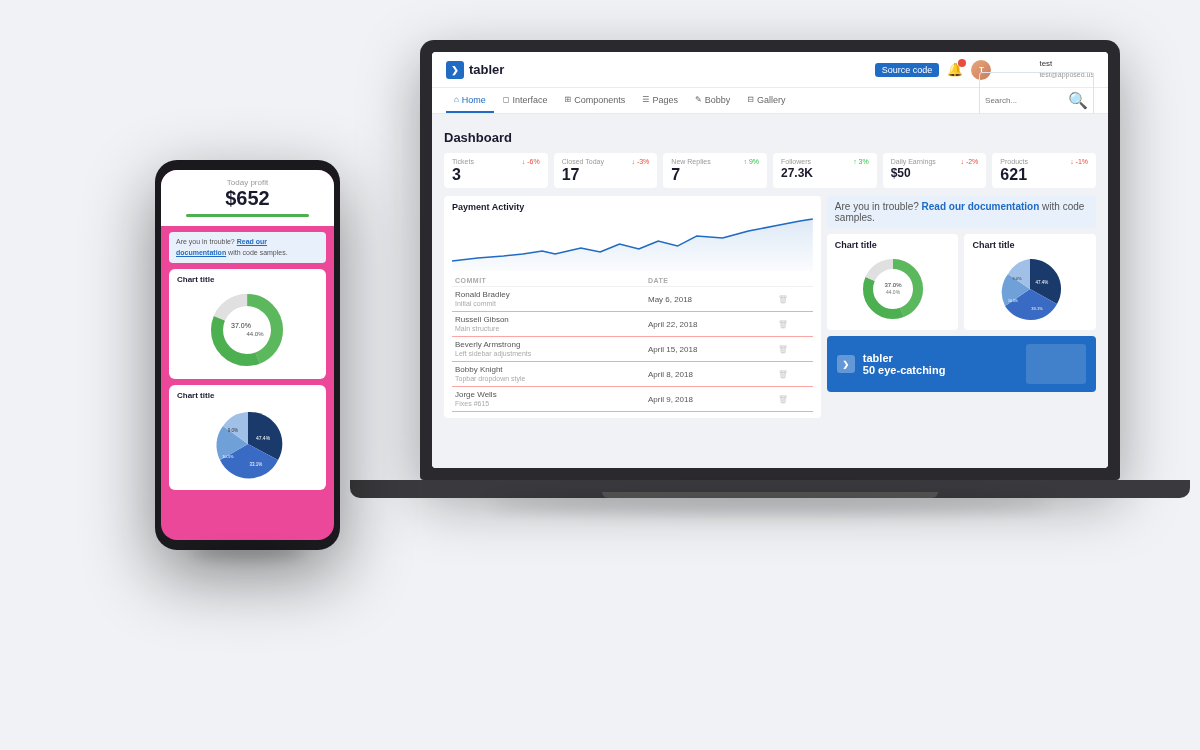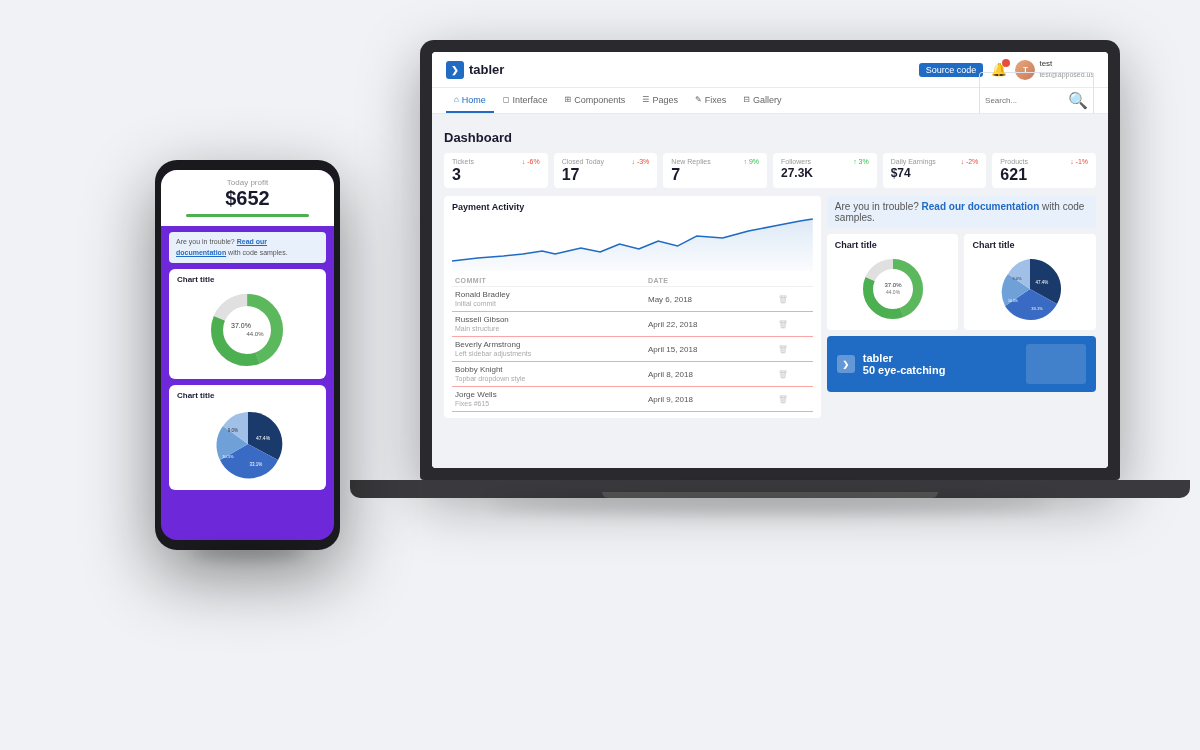--- a/index.html
+++ b/index.html
@@ -114,21 +114,21 @@
     .user-info {
       display: flex; align-items: center; gap: 4px;
     }
     .avatar {
       width: 20px; height: 20px;
       border-radius: 50%;
       background: linear-gradient(135deg, #e8a87c, #c97b5a);
       display: flex; align-items: center; justify-content: center;
       font-size: 8px; color: #fff; font-weight: bold;
     }
-    .user-text { font-size: 8px; color: #333; line-height: 1.3; }
+    .user-text { font-size: 8px; color: #333; line-height: 1.3; margin-left: 44px; }
     .user-text small { color: #999; font-size: 7px; }
 
     
     .nav-tabs {
       background: #fff;
       border-bottom: 1px solid #e8eaf0;
       padding: 0 14px;
       height: 26px;
       display: flex;
       align-items: center;
@@ -325,21 +325,21 @@
       height: 390px;
       background: #1a1a1e;
       border-radius: 22px;
       padding: 10px 6px;
       box-shadow: 0 25px 70px rgba(0,0,0,0.45);
       z-index: 10;
     }
     .phone-screen {
       width: 100%;
       height: 100%;
-      background: #6d28d9;
+      background: #ec4899;
       border-radius: 16px;
       overflow: hidden;
       display: flex;
       flex-direction: column;
     }
     .phone-header {
       background: #fff;
       padding: 8px 10px 5px;
     }
     .phone-today { font-size: 8px; color: #999; text-align: center; }
@@ -440,21 +440,21 @@
           <div class="nav-tab">
             <span class="nav-tab-icon">⊞</span>
             <span>Components</span>
           </div>
           <div class="nav-tab">
             <span class="nav-tab-icon">☰</span>
             <span>Pages</span>
           </div>
           <div class="nav-tab">
             <span class="nav-tab-icon">✎</span>
-            <span>Fixes</span>
+            <span>Bobby</span>
           </div>
           <div class="nav-tab">
             <span class="nav-tab-icon">⊟</span>
             <span>Gallery</span>
           </div>
         </div>
         <div class="search-box">
           <input class="search-input" placeholder="Search..." style="">
           <span>🔍</span>
         </div>
@@ -490,21 +490,21 @@
               <span class="stat-label">Followers</span>
               <span class="stat-change up">↑ 3%</span>
             </div>
             <div class="stat-value medium">27.3K</div>
           </div>
           <div class="stat-card">
             <div class="stat-header">
               <span class="stat-label">Daily Earnings</span>
               <span class="stat-change down">↓ -2%</span>
             </div>
-            <div class="stat-value medium">$74</div>
+            <div class="stat-value medium">$50</div>
           </div>
           <div class="stat-card">
             <div class="stat-header">
               <span class="stat-label">Products</span>
               <span class="stat-change down">↓ -1%</span>
             </div>
             <div class="stat-value">621</div>
           </div>
         </div>
 

